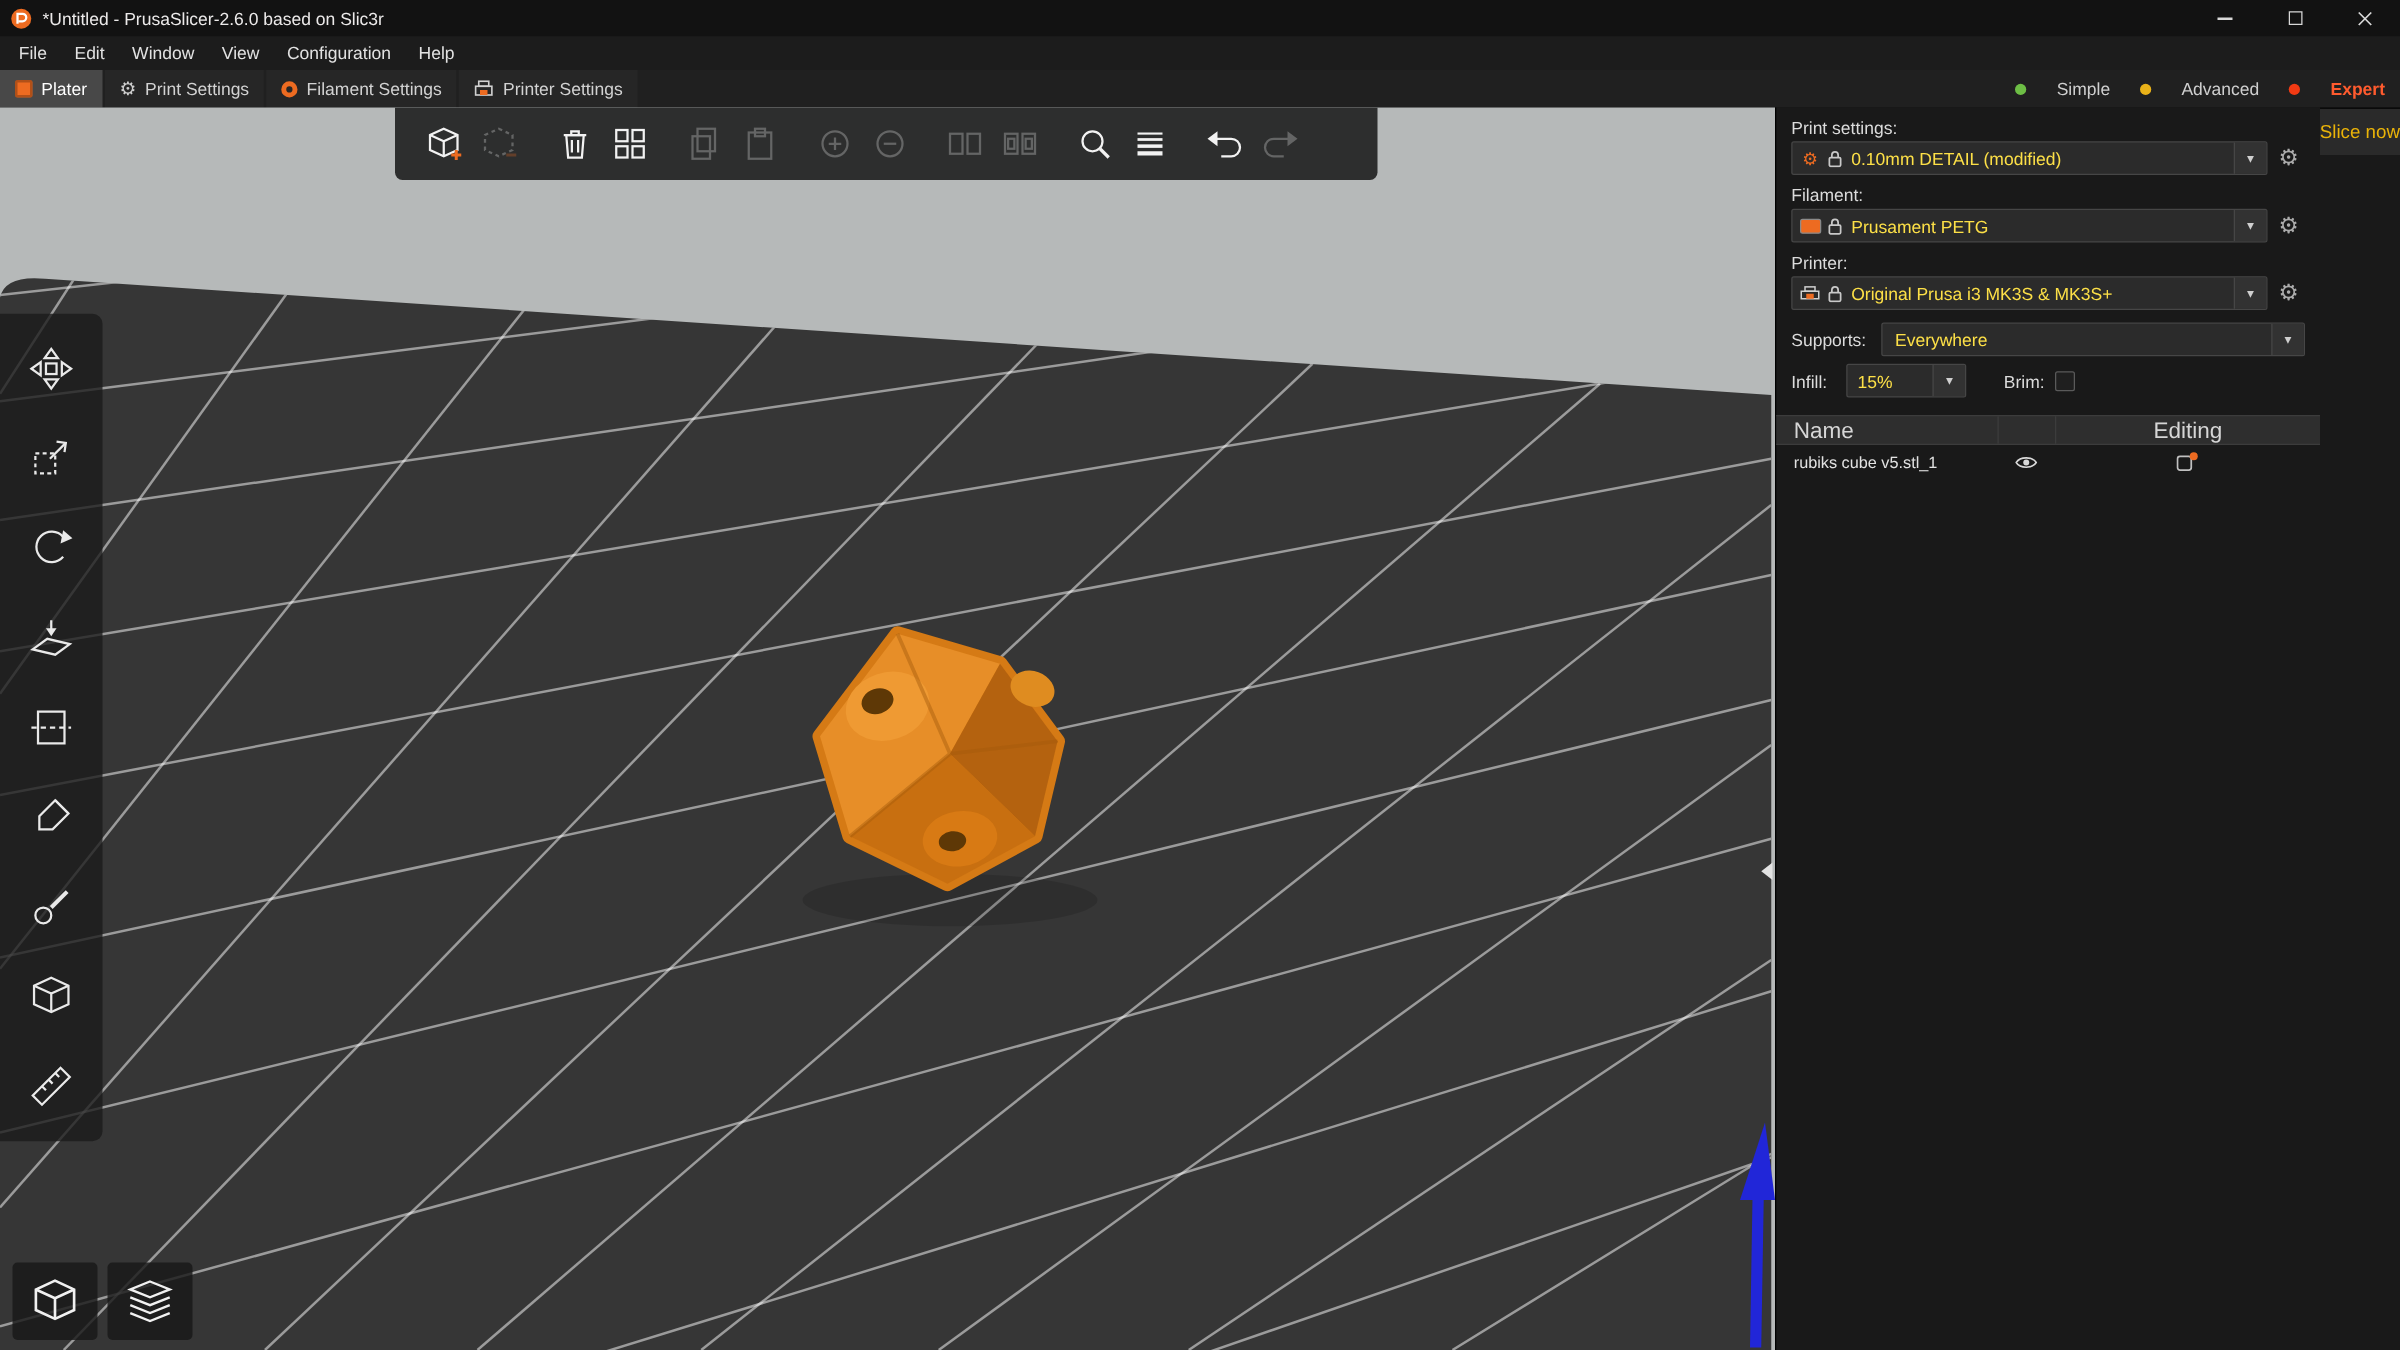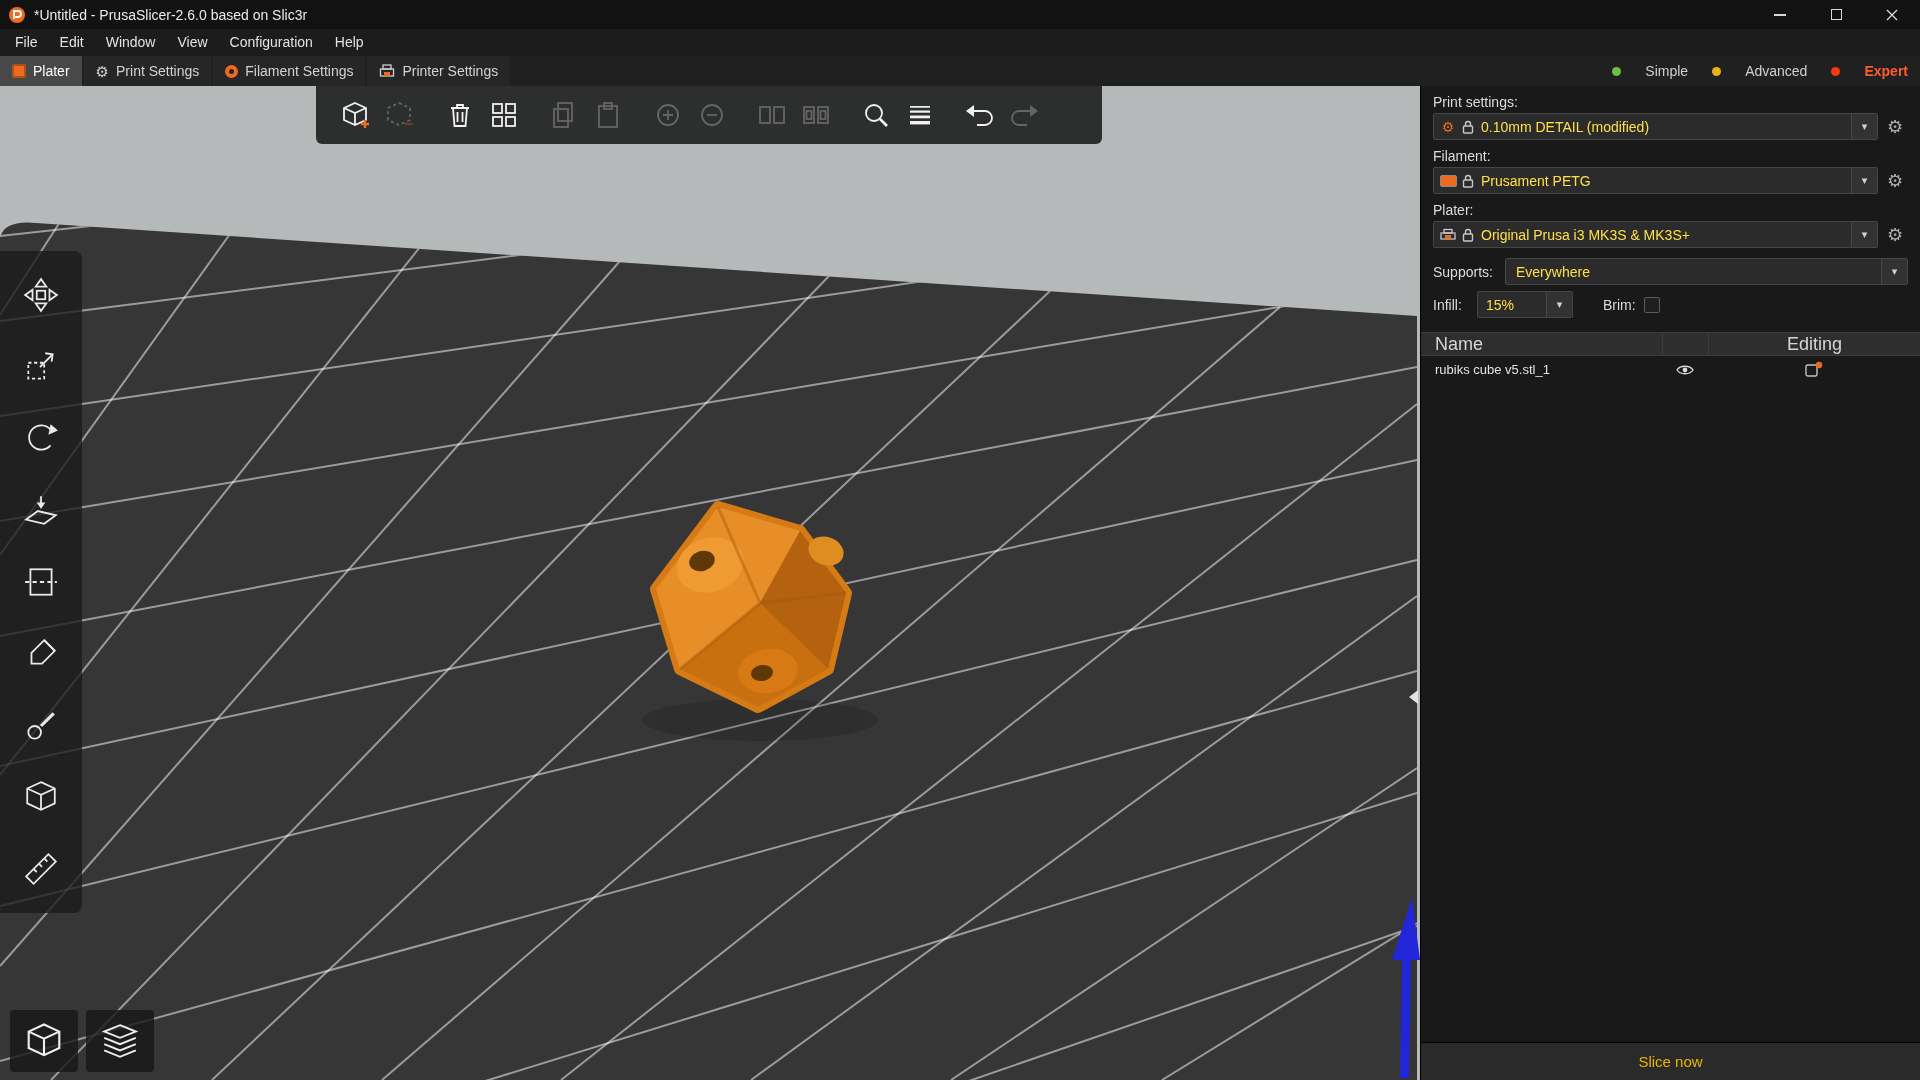--- a/index.html
+++ b/index.html
@@ -56,21 +56,21 @@
   
   .view-buttons { position:absolute; left:10px; bottom:8px; display:flex; gap:8px; }
   .vbtn { width:68px; height:62px; background:rgba(24,24,24,.82); border-radius:4px;
     display:flex; align-items:center; justify-content:center; }
   .vbtn svg { stroke:#f0f0f0; fill:none; stroke-width:1.8; }
 
   .collapse-handle { position:absolute; right:2px; top:604px; width:0; height:0;
     border-top:7px solid transparent; border-bottom:7px solid transparent; border-right:9px solid #e2e2e2; }
 
   
-  .sidebar { width:500px; background:#191919; border-left:1px solid #000; display:flex; flex-direction:column; color:#dcdcdc; }
+  .sidebar { width:500px; background:#191919; border-left:1px solid #000; display:flex; flex-direction:row; color:#dcdcdc; }
   .sb-body { flex:1; min-height:0; }
   .sb-label { font-size:14px; color:#dcdcdc; margin:8px 12px 3px 12px; }
   .sb-row { display:flex; align-items:center; margin:0 12px 4px 12px; }
   .combo { height:27px; border:1px solid #464646; background:#2b2b2b; border-radius:2px;
     display:flex; align-items:center; flex:1; min-width:0; }
   .combo .lead { width:28px; display:flex; align-items:center; justify-content:center; }
   .combo .txt { flex:1; font-size:14px; color:#fde047; white-space:nowrap; overflow:hidden; }
   .combo .chev { width:26px; align-self:stretch; border-left:1px solid #464646; background:#323232;
     display:flex; align-items:center; justify-content:center; color:#cfcfcf; font-size:11px; }
   .gear-btn { width:26px; text-align:center; font-size:18px; color:#ababab; margin-left:4px; }
@@ -446,21 +446,21 @@
             <svg width="12" height="14" viewBox="0 0 12 14">
               <rect x="1.5" y="6" width="9" height="7" rx="1" stroke="#c9c9c9" fill="none" stroke-width="1.4"></rect>
               <path d="M3.5 6 V4 a2.5 2.5 0 0 1 5 0 V6" stroke="#c9c9c9" fill="none" stroke-width="1.4"></path>
             </svg>
             <span class="txt" style="padding-left:7px">Prusament PETG</span>
             <span class="chev">▾</span>
           </div>
           <div class="gear-btn">⚙</div>
         </div>
 
-        <div class="sb-label">Plater:</div>
+        <div class="sb-label">Printer:</div>
         <div class="sb-row">
           <div class="combo">
             <span class="lead">
               <svg width="16" height="14" viewBox="0 0 16 14">
                 <rect x="1" y="5" width="14" height="6" stroke="#d0d0d0" fill="none" stroke-width="1.2"></rect>
                 <rect x="4" y="1.5" width="8" height="3.5" stroke="#d0d0d0" fill="none" stroke-width="1.2"></rect>
                 <rect x="5" y="7" width="6" height="4" fill="#ED6B21"></rect>
               </svg>
             </span>
             <svg width="12" height="14" viewBox="0 0 12 14">

